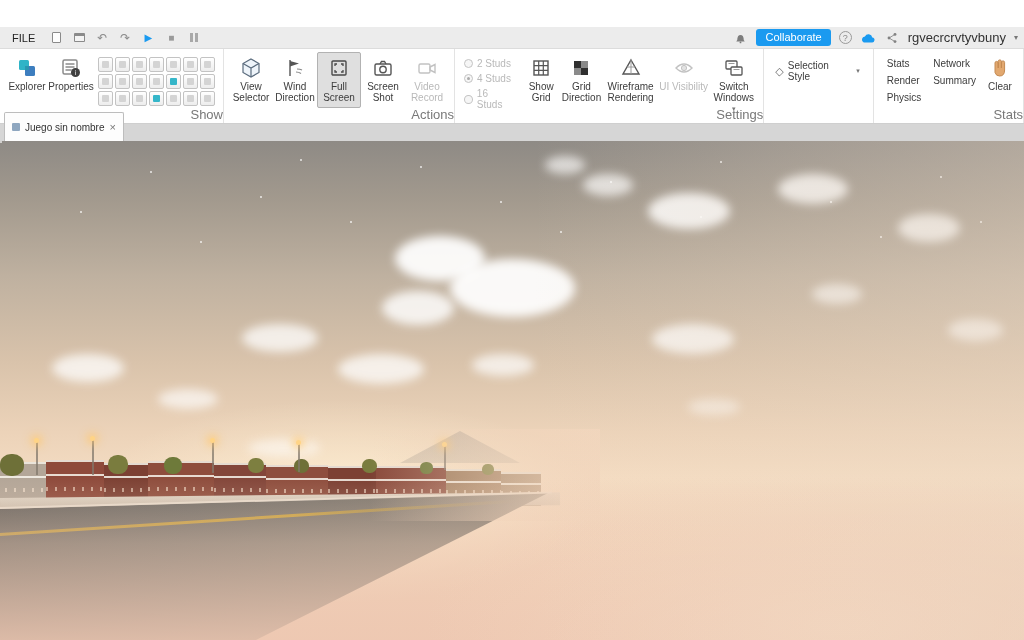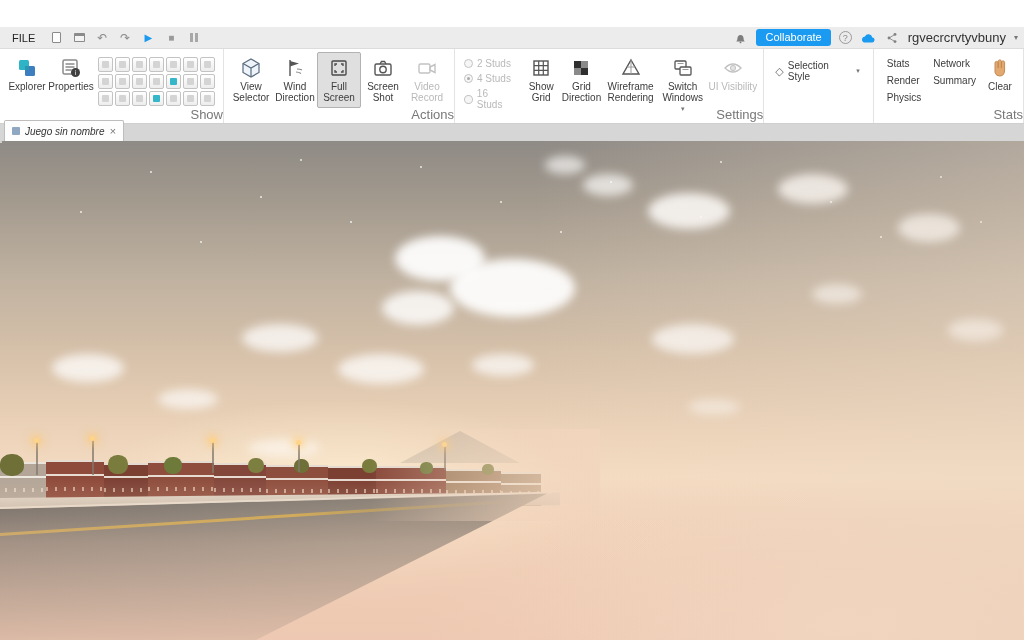--- a/index.html
+++ b/index.html
@@ -57,23 +57,23 @@
     font-size:10px; color:#3c3c3c; align-self:flex-start; }
   .selstyle .dia { font-size:11px; color:#666; }
   .caret-sm { font-size:7px; color:#777; }
   .stats-cols { display:flex; gap:12px; padding:6px 6px 0 8px; font-size:10px; color:#3c3c3c; }
   .stats-col { display:flex; flex-direction:column; gap:6px; }
   .stats-item { cursor:default; }
 
   
   .doctabs { height:17px; background:var(--tabbar-bg,#d6d6d6); display:flex; align-items:flex-end;
     padding-left:4px; flex:0 0 auto; }
-  .doctab { background:#fdfdfd; border:1px solid #bdbdbd; border-bottom:none; height:21px;
+  .doctab { background:#fdfdfd; border:1px solid #bdbdbd; border-bottom:none; height:29px;
     display:flex; align-items:center; gap:5px; padding:0 7px; font-size:10px; color:#333;
-    border-radius:2px 2px 0 0;font-style:italic; }
+    border-radius:2px 2px 0 0; }
   .doctab-ic { width:8px; height:8px; background:#8fa7c0; border-radius:1px; }
   .doctab-close { color:#777; font-size:11px; line-height:1; }
 
   
   .viewport { position:relative; height:502px; flex:0 0 auto; overflow:hidden; cursor:default;
     background:linear-gradient(180deg,
       var(--sky-top,#8e8a85) 0%, #a39a8e 12%, #bfb1a0 27%,
       var(--sky-mid,#d9c3ab) 44%, #ecd3b9 58%, var(--horizon,#f4dcc2) 67%,
       #f2d4bb 78%, var(--fog,#edcab2) 100%); }
   .glow { position:absolute; left:60px; top:250px; width:560px; height:220px;
@@ -345,39 +345,39 @@
       </div>
       <div class="rbtn" style="width:56px">
         <span class="ricon">
           <svg width="22" height="22" viewBox="0 0 22 22">
               <path d="M11 3 L19 17 H3 Z" fill="none" stroke="#555" stroke-width="1.4"></path>
               <path d="M11 3 L11 17 M7 10 L15 10" stroke="#999" stroke-width="1"></path>
             </svg>
         </span>
         <span>Wireframe Rendering</span>
       </div>
+      <div class="rbtn disabled" style="width:52px">
+        <span class="ricon">
+          <svg width="22" height="22" viewBox="0 0 22 22">
+              <path d="M3 11 q8-8 16 0 q-8 8-16 0 Z" fill="none" stroke="#b9b9b9" stroke-width="1.4"></path>
+              <circle cx="11" cy="11" r="2.6" fill="#b9b9b9"></circle>
+            </svg>
+        </span>
+        <span>UI Visibility</span>
+      </div>
       <div class="rbtn" style="width:50px">
         <span class="ricon">
           <svg width="22" height="22" viewBox="0 0 22 22">
               <rect x="3" y="4" width="11" height="8" rx="1" fill="none" stroke="#555" stroke-width="1.3"></rect>
               <rect x="8" y="10" width="11" height="8" rx="1" fill="#fff" stroke="#555" stroke-width="1.3"></rect>
               <path d="M5.5 6.5 h6 M10.5 12.5 h6" stroke="#999" stroke-width="1"></path>
             </svg>
         </span>
         <span>Switch Windows</span>
         <span class="caret-sm">▾</span>
-      </div>
-      <div class="rbtn disabled" style="width:52px">
-        <span class="ricon">
-          <svg width="22" height="22" viewBox="0 0 22 22">
-              <path d="M3 11 q8-8 16 0 q-8 8-16 0 Z" fill="none" stroke="#b9b9b9" stroke-width="1.4"></path>
-              <circle cx="11" cy="11" r="2.6" fill="#b9b9b9"></circle>
-            </svg>
-        </span>
-        <span>UI Visibility</span>
       </div>
       <span class="rgroup-label">Settings</span>
     </div>
 
     <div class="rgroup">
       <div class="selstyle">
         <span class="dia">◇</span>
         <span>Selection Style</span>
         <span class="caret-sm">▾</span>
       </div>

